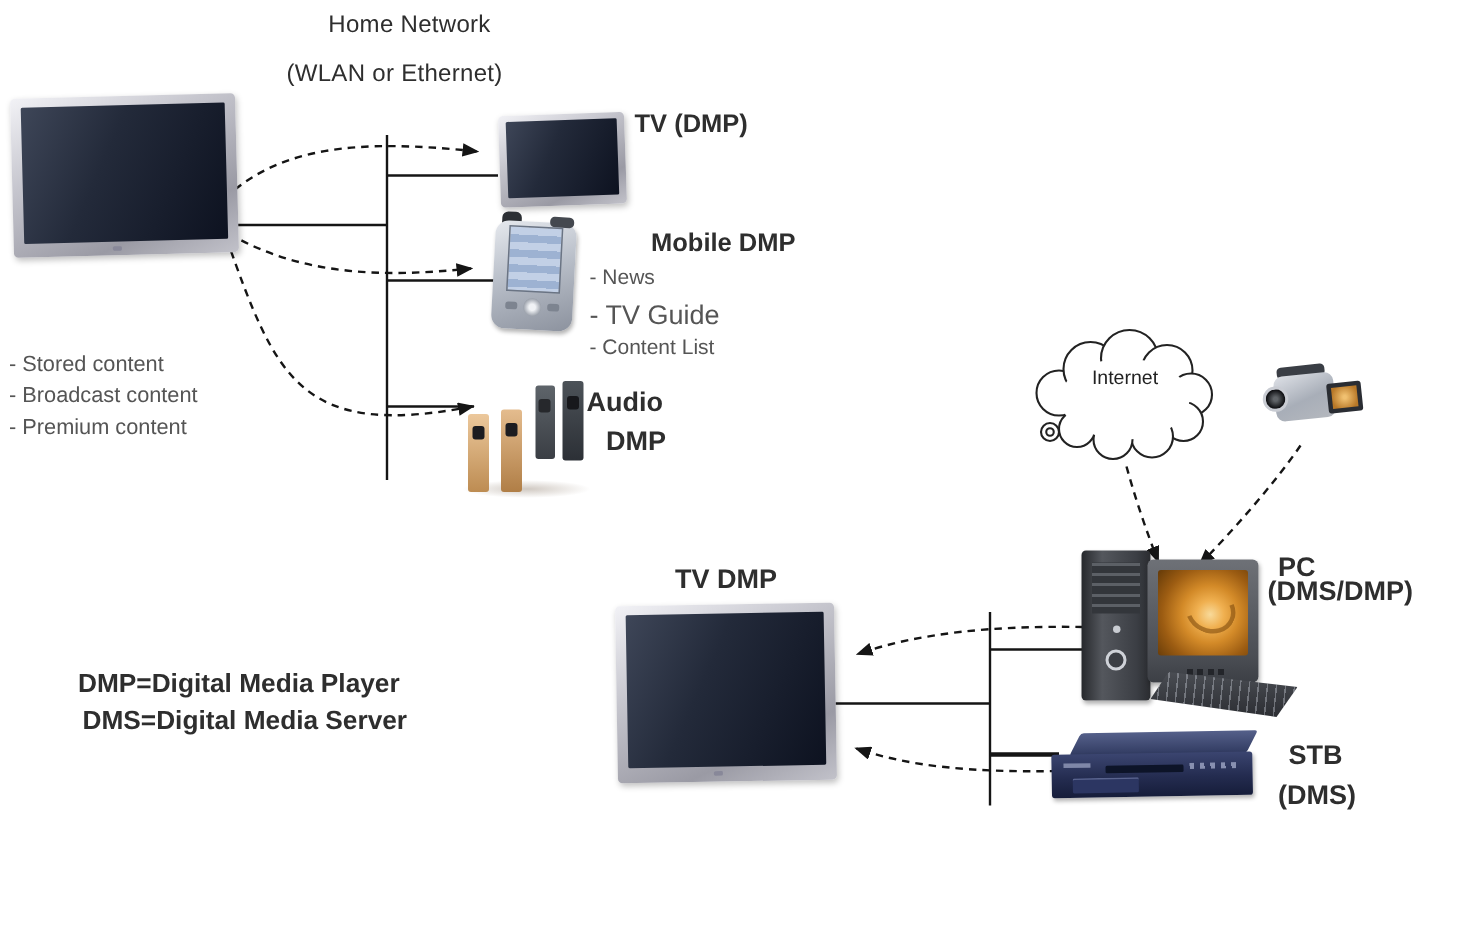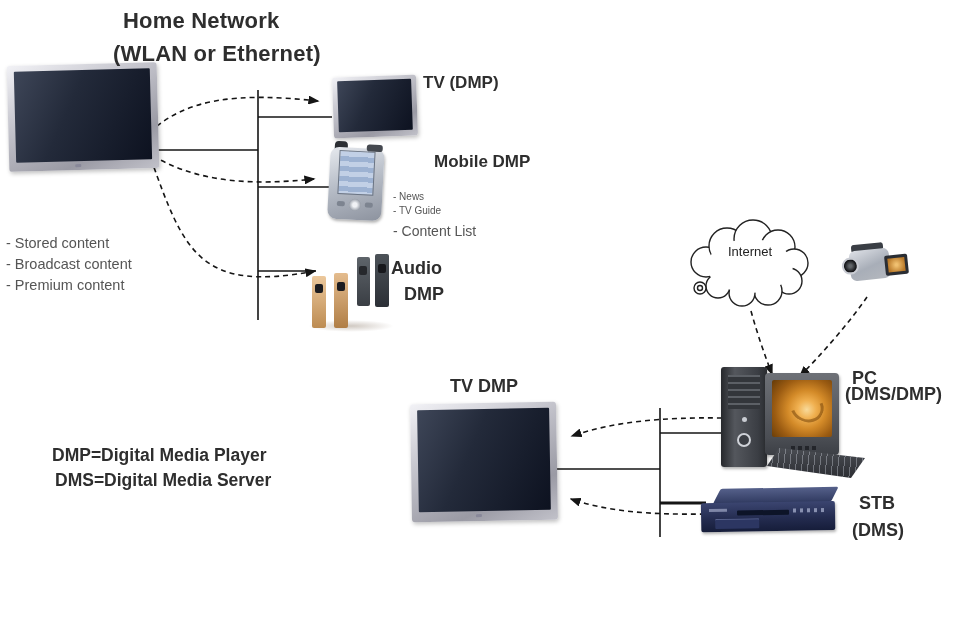--- a/index.html
+++ b/index.html
@@ -3,21 +3,21 @@
 <meta charset="utf-8">
 <style>
   * { margin:0; padding:0; box-sizing:border-box; }
   html,body { background:#fff; }
   body { font-family:"Liberation Sans","DejaVu Sans",sans-serif; }
   .canvas { position:relative; width:976px; height:624px; background:#fff; overflow:hidden; }
 
   .lines-svg { position:absolute; left:0; top:0; width:976px; height:624px; z-index:1; }
 
   .lbl { position:absolute; color:#2e2e2e; white-space:nowrap; z-index:3; }
-  .title { font-size:22px; font-weight:bold; width:300px; letter-spacing:.2px; }
+  .title { font-size:16px; font-weight:normal; width:300px; text-align:center; letter-spacing:.2px; }
   .h-bold { font-weight:bold; font-size:17px; }
   .h-bold-lg { font-weight:bold; font-size:18px; }
   .sublist { font-size:14.5px; color:#555; line-height:21px; font-weight:normal; }
   .legend { font-weight:bold; font-size:17.5px; line-height:25px; }
   .internet-lbl { font-size:13px; color:#222; width:80px; text-align:center; font-weight:normal; }
 
   .device { position:absolute; z-index:2; }
 
   
   .tv-frame { position:absolute; inset:0; border-radius:3px;
@@ -167,22 +167,22 @@
   <div class="device" style="left:329px; top:142px; width:58px; height:80px; transform:rotate(3deg);">
     <div class="pda-antenna"></div>
     <div class="pda-body"></div>
     <div class="pda-cap"></div>
     <div class="pda-screen"></div>
     <div class="pda-dpad"></div>
     <div class="pda-btn" style="left:9px;"></div>
     <div class="pda-btn" style="left:37px;"></div>
   </div>
   <div class="lbl h-bold" style="left:434px; top:152px;">Mobile DMP</div>
-  <div class="lbl sublist" style="left:393px; top:186px; font-size:10px;">- News</div>
-  <div class="lbl sublist" style="left:393px; top:200px; font-size:10px;">- TV Guide</div>
+  <div class="lbl sublist" style="left:393px; top:174px; font-size:14px;">- News</div>
+  <div class="lbl sublist" style="left:393px; top:200px; font-size:18px;">- TV Guide</div>
   <div class="lbl sublist" style="left:393px; top:221px; font-size:14px;">- Content List</div>
 
   <div class="device" style="left:308px; top:250px; width:90px; height:84px;">
     <div class="spk-shadow"></div>
     <div class="spk" style="left:49px; top:7px; width:13px; height:49px; background:linear-gradient(180deg,#5e646a,#3a3e44);">
       <div class="spk-driver" style="top:9px; left:2px; background:#26282c;"></div>
     </div>
     <div class="spk" style="left:67px; top:4px; width:14px; height:53px; background:linear-gradient(180deg,#4c5258,#2c3036);">
       <div class="spk-driver" style="top:10px; background:#17181c;"></div>
     </div>

